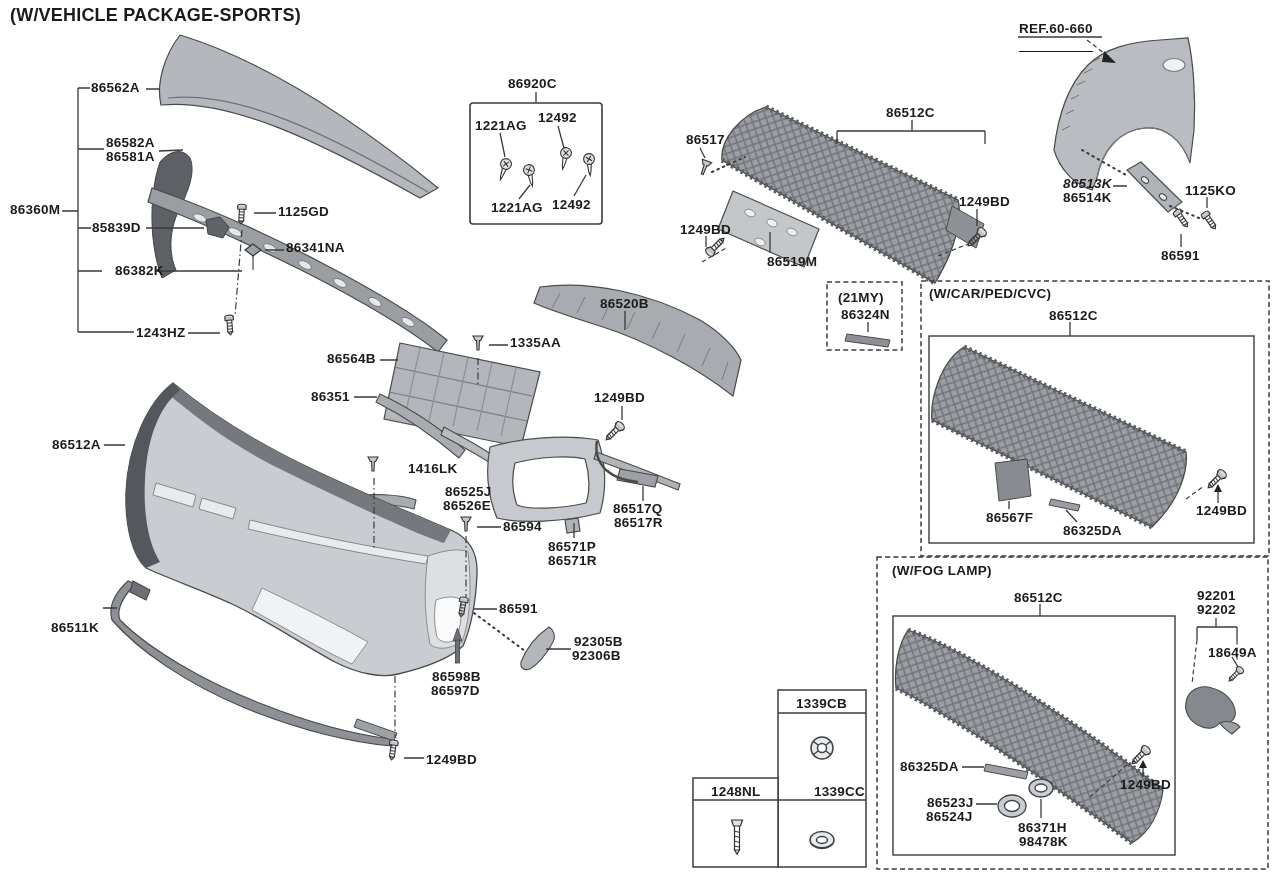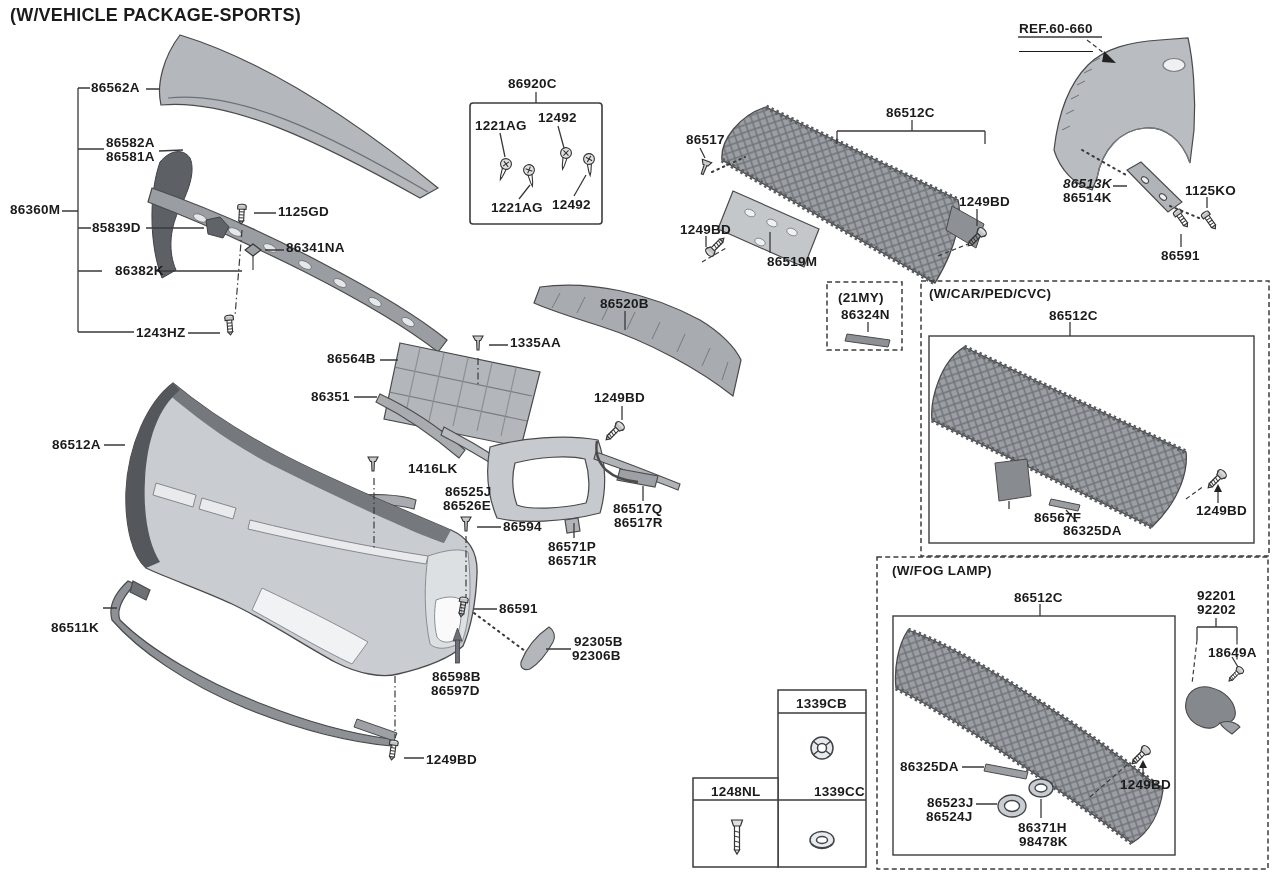--- a/index.html
+++ b/index.html
@@ -287,21 +287,21 @@
       <div class="callout" style="left: 959px; top: 195px;">1249BD</div>
       <div class="callout u" style="left: 1019px; top: 22px;">REF.60-660</div>
       <div class="callout" style="left: 1063px; top: 177px; font-style: italic;">86513K</div>
       <div class="callout" style="left: 1063px; top: 191px;">86514K</div>
       <div class="callout" style="left: 1185px; top: 184px;">1125KO</div>
       <div class="callout" style="left: 1161px; top: 249px;">86591</div>
       <div class="callout" style="left: 838px; top: 291px;">(21MY)</div>
       <div class="callout" style="left: 841px; top: 308px;">86324N</div>
       <div class="callout" style="left: 929px; top: 287px;">(W/CAR/PED/CVC)</div>
       <div class="callout" style="left: 1049px; top: 309px;">86512C</div>
-      <div class="callout" style="left: 986px; top: 511px; margin-left: 48px;">86567F</div>
+      <div class="callout" style="left: 986px; top: 511px;">86567F</div>
       <div class="callout" style="left: 1063px; top: 524px;">86325DA</div>
       <div class="callout" style="left: 1196px; top: 504px;">1249BD</div>
       <div class="callout" style="left: 600px; top: 297px;">86520B</div>
       <div class="callout" style="left: 510px; top: 336px;">1335AA</div>
       <div class="callout" style="left: 327px; top: 352px;">86564B</div>
       <div class="callout" style="left: 311px; top: 390px;">86351</div>
       <div class="callout" style="left: 594px; top: 391px;">1249BD</div>
       <div class="callout" style="left: 52px; top: 438px;">86512A</div>
       <div class="callout" style="left: 408px; top: 462px;">1416LK</div>
       <div class="callout" style="left: 445px; top: 485px;">86525J</div>

